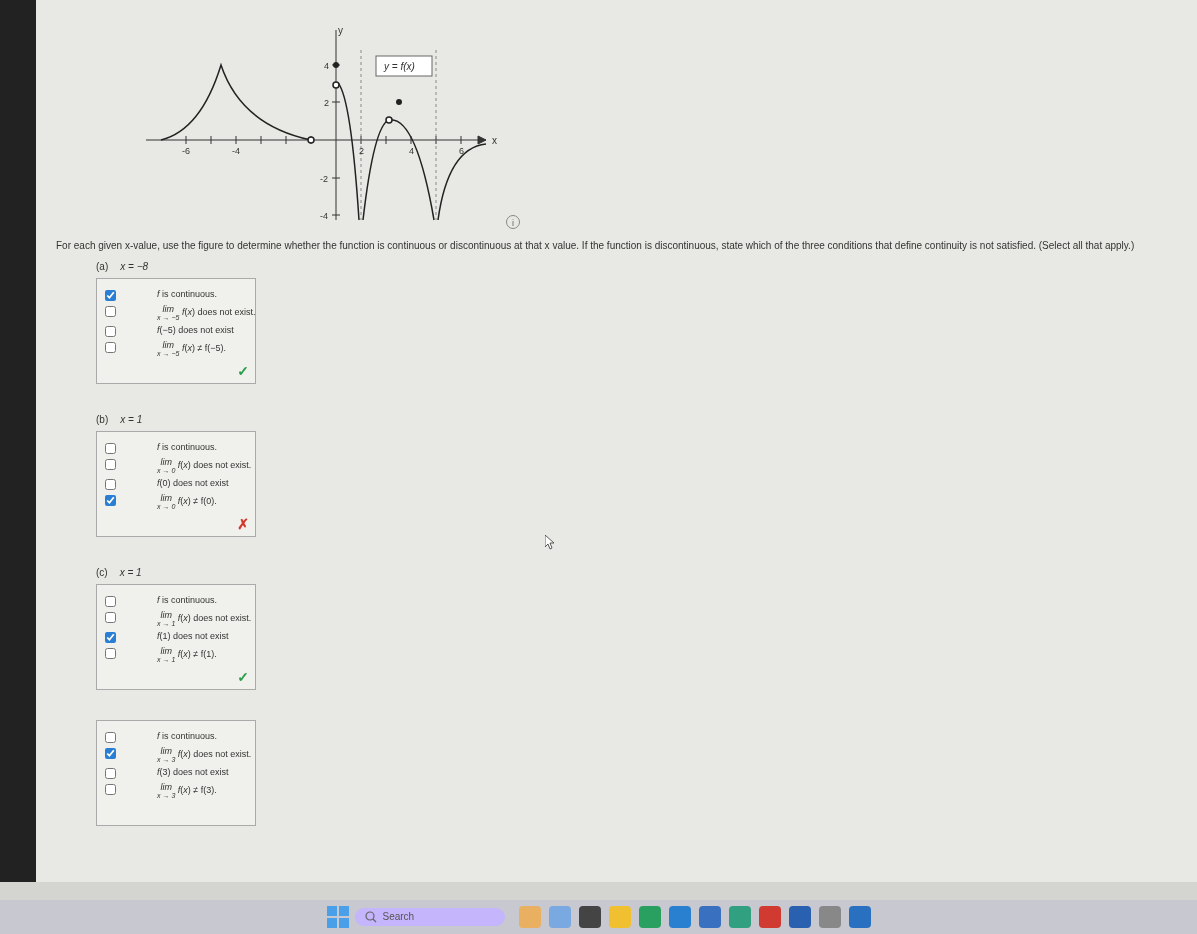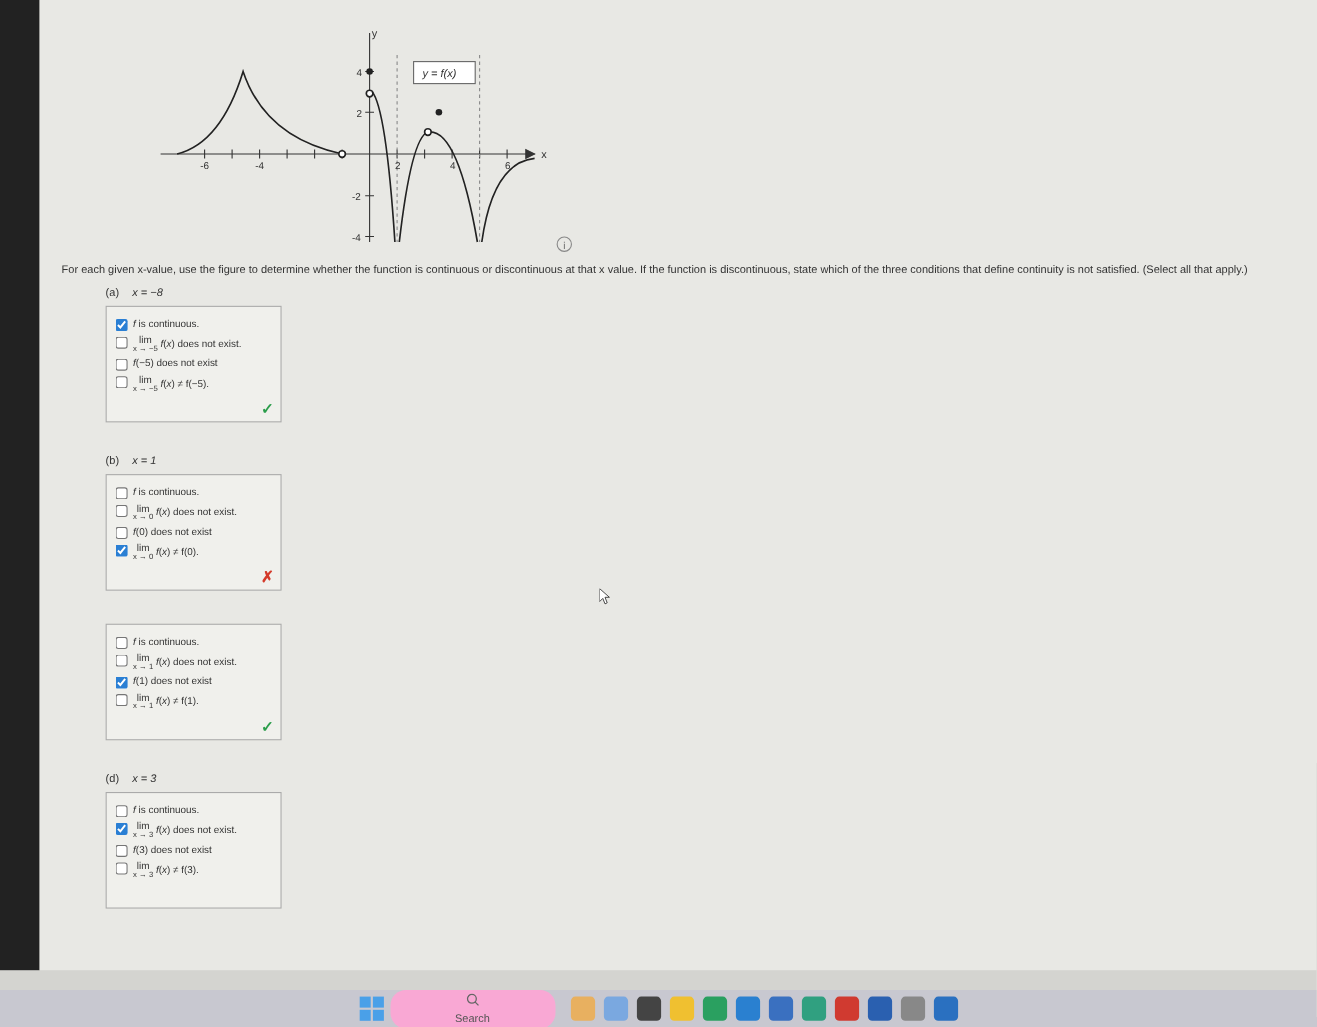--- a/index.html
+++ b/index.html
@@ -7,42 +7,42 @@
 .screen { width: 1197px; height: 934px; position: relative; }
 .page-area { position: absolute; top: 0; left: 36px; right: 0; height: 882px; background: #e8e8e4; overflow: hidden; }
 .content { padding: 20px 20px; color: #333; }
 .graph-wrap { margin: 0 0 10px 50px; position: relative; width: 400px; height: 210px; }
 .info-icon { position: absolute; left: 400px; top: 195px; width: 14px; height: 14px; border: 1px solid #888; border-radius: 50%; font-size: 9px; text-align: center; line-height: 14px; color: #666; }
 .question-text { font-size: 10px; margin-bottom: 8px; }
 .part { margin: 10px 0 30px 40px; }
 .part-label { font-size: 10px; margin-bottom: 6px; }
 .part-label .letter { margin-right: 12px; }
 .answer-box { border: 1px solid #aaa; background: #f0f0ec; padding: 6px 8px; width: 160px; position: relative; }
-.option { display: flex; align-items: flex-start; margin: 4px 0; font-size: 9px; }
+.option { display: flex; align-items: flex-start; margin: 4px 0; font-size: 9px; gap: 36px; }
 .option input { margin-right: 5px; margin-top: 1px; width: 11px; height: 11px; accent-color: #2a7fd4; }
 .option .opt-text { line-height: 1.3; }
 .feedback { position: absolute; bottom: 4px; right: 6px; font-size: 14px; font-weight: bold; }
 .feedback.correct { color: #2a9d4a; }
 .feedback.incorrect { color: #d43a2a; }
 .answer-box.tall { padding-bottom: 22px; }
 
 .taskbar { position: absolute; bottom: 0; left: 0; right: 0; height: 34px; background: #c8c8d0; display: flex; align-items: center; }
 .weather { position: absolute; left: 6px; bottom: 4px; font-size: 9px; color: #555; line-height: 1.2; }
 .tb-center { margin: 0 auto; display: flex; align-items: center; gap: 6px; }
 .start-btn { width: 22px; height: 22px; display: grid; grid-template-columns: 1fr 1fr; grid-template-rows: 1fr 1fr; gap: 2px; }
 .start-btn span:nth-child(1){ background:#4aa0e8;} .start-btn span:nth-child(2){ background:#4aa0e8;}
 .start-btn span:nth-child(3){ background:#4aa0e8;} .start-btn span:nth-child(4){ background:#4aa0e8;}
-.search-box { background: #f9a8d4; border-radius: 14px; padding: 3px 10px; display: flex; align-items: center; gap: 6px; width: 150px; font-size: 10px; color: #555; flex-direction: column; }
+.search-box { background: #c4b5fd; border-radius: 14px; padding: 3px 10px; display: flex; align-items: flex-start; gap: 6px; width: 150px; font-size: 10px; color: #555; }
 .tb-icons { display: flex; gap: 8px; margin-left: 8px; }
 .tb-icon { width: 22px; height: 22px; border-radius: 4px; }
 .left-margin { position:absolute; left:0; top:0; bottom:52px; width:36px; background:#222; }
 .cursor-arrow { position: absolute; left: 545px; top: 535px; width: 12px; height: 16px; }
 
 
-.lim { display:inline-block; vertical-align:middle; text-align:center; line-height:1; }
+.lim { display:inline-block; vertical-align:middle; text-align:center; line-height:1;font-style:italic; }
 .lim .top{ font-size:9px; display:block; }
 .lim .bot{ font-size:7px; display:block; }
 .nowrap { white-space: nowrap;}
 </style>
 </head>
 <body>
 
 <div class="screen">
   <div class="left-margin"></div>
   <div class="page-area">
@@ -157,20 +157,21 @@
                 <span class="opt-text nowrap"><i>f</i>(0) does not exist</span>
               </label>
               <label class="option">
                 <input type="checkbox" checked="" style="">
                 <span class="opt-text nowrap"><span class="lim"><span class="top">lim</span><span class="bot">x → 0</span></span> <i>f</i>(<i>x</i>) ≠ f(0).</span>
               </label>
               <div class="feedback incorrect">✗</div>
             </div>
           </div>
           <div class="part">
+            <div class="part-label"><span class="letter">(c)</span><i>x = 1</i></div>
             <div class="answer-box tall">
               <label class="option">
                 <input type="checkbox" style="">
                 <span class="opt-text nowrap"><i>f</i> is continuous.</span>
               </label>
               <label class="option">
                 <input type="checkbox" style="">
                 <span class="opt-text nowrap"><span class="lim"><span class="top">lim</span><span class="bot">x → 1</span></span> <i>f</i>(<i>x</i>) does not exist.</span>
               </label>
               <label class="option">
@@ -178,21 +179,20 @@
                 <span class="opt-text nowrap"><i>f</i>(1) does not exist</span>
               </label>
               <label class="option">
                 <input type="checkbox" style="">
                 <span class="opt-text nowrap"><span class="lim"><span class="top">lim</span><span class="bot">x → 1</span></span> <i>f</i>(<i>x</i>) ≠ f(1).</span>
               </label>
               <div class="feedback correct">✓</div>
             </div>
           </div>
           <div class="part">
-            <div class="part-label"><span class="letter">(d)</span><i>x = 3</i></div>
             <div class="answer-box tall">
               <label class="option">
                 <input type="checkbox" style="">
                 <span class="opt-text nowrap"><i>f</i> is continuous.</span>
               </label>
               <label class="option">
                 <input type="checkbox" checked="" style="">
                 <span class="opt-text nowrap"><span class="lim"><span class="top">lim</span><span class="bot">x → 3</span></span> <i>f</i>(<i>x</i>) does not exist.</span>
               </label>
               <label class="option">

